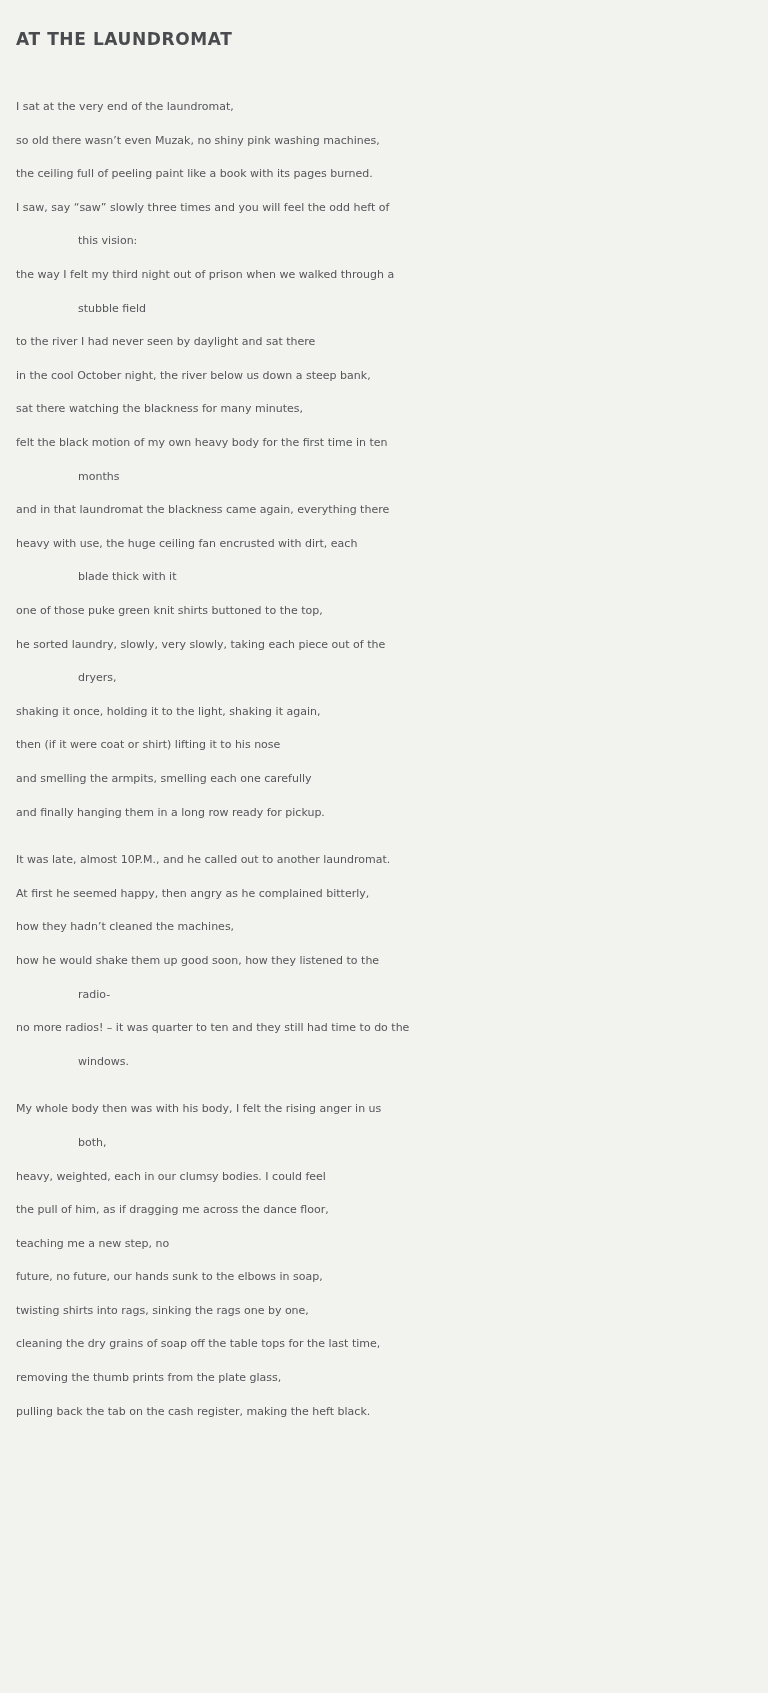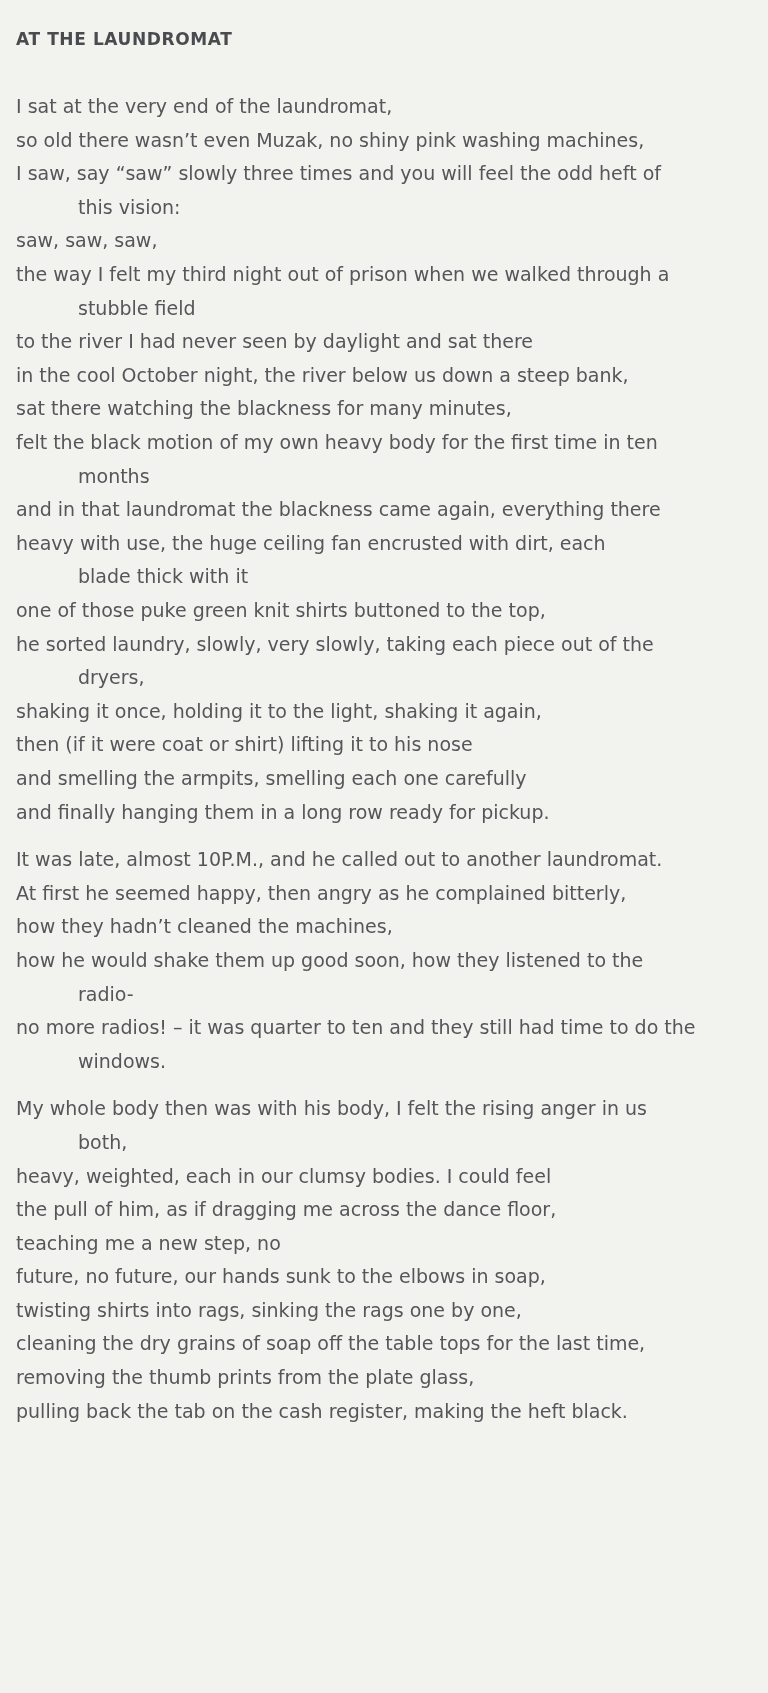--- a/index.html
+++ b/index.html
@@ -27,42 +27,42 @@
     margin: 6px 0 0 0;
     line-height: 1.3;
   }
   .stanza {
     margin-top: 14px;
   }
   .stanza:first-of-type {
     margin-top: 40px;
   }
   .line {
-    font-size: 19px;
+    font-size: 11px;
     line-height: 33.6px;
     color: #55565a;
     white-space: pre-wrap;
     word-break: normal;
   }
   .line.indent {
     padding-left: 62px;
   }
 </style>
 </head>
 <body>
 
 <div class="page">
   <h1 class="poem-title">AT THE LAUNDROMAT</h1>
   <div id="poem-body">
       <div class="stanza">
         <div class="line">I sat at the very end of the laundromat,</div>
         <div class="line">so old there wasn’t even Muzak, no shiny pink washing machines,</div>
+        <div class="line">the ceiling full of peeling paint like a book with its pages burned.</div>
         <div class="line">I saw, say “saw” slowly three times and you will feel the odd heft of</div>
         <div class="line indent">this vision:</div>
-        <div class="line">saw, saw, saw,</div>
         <div class="line">the way I felt my third night out of prison when we walked through a</div>
         <div class="line indent">stubble field</div>
         <div class="line">to the river I had never seen by daylight and sat there</div>
         <div class="line">in the cool October night, the river below us down a steep bank,</div>
         <div class="line">sat there watching the blackness for many minutes,</div>
         <div class="line">felt the black motion of my own heavy body for the first time in ten</div>
         <div class="line indent">months</div>
         <div class="line">and in that laundromat the blackness came again, everything there</div>
         <div class="line">heavy with use, the huge ceiling fan encrusted with dirt, each</div>
         <div class="line indent">blade thick with it</div>

